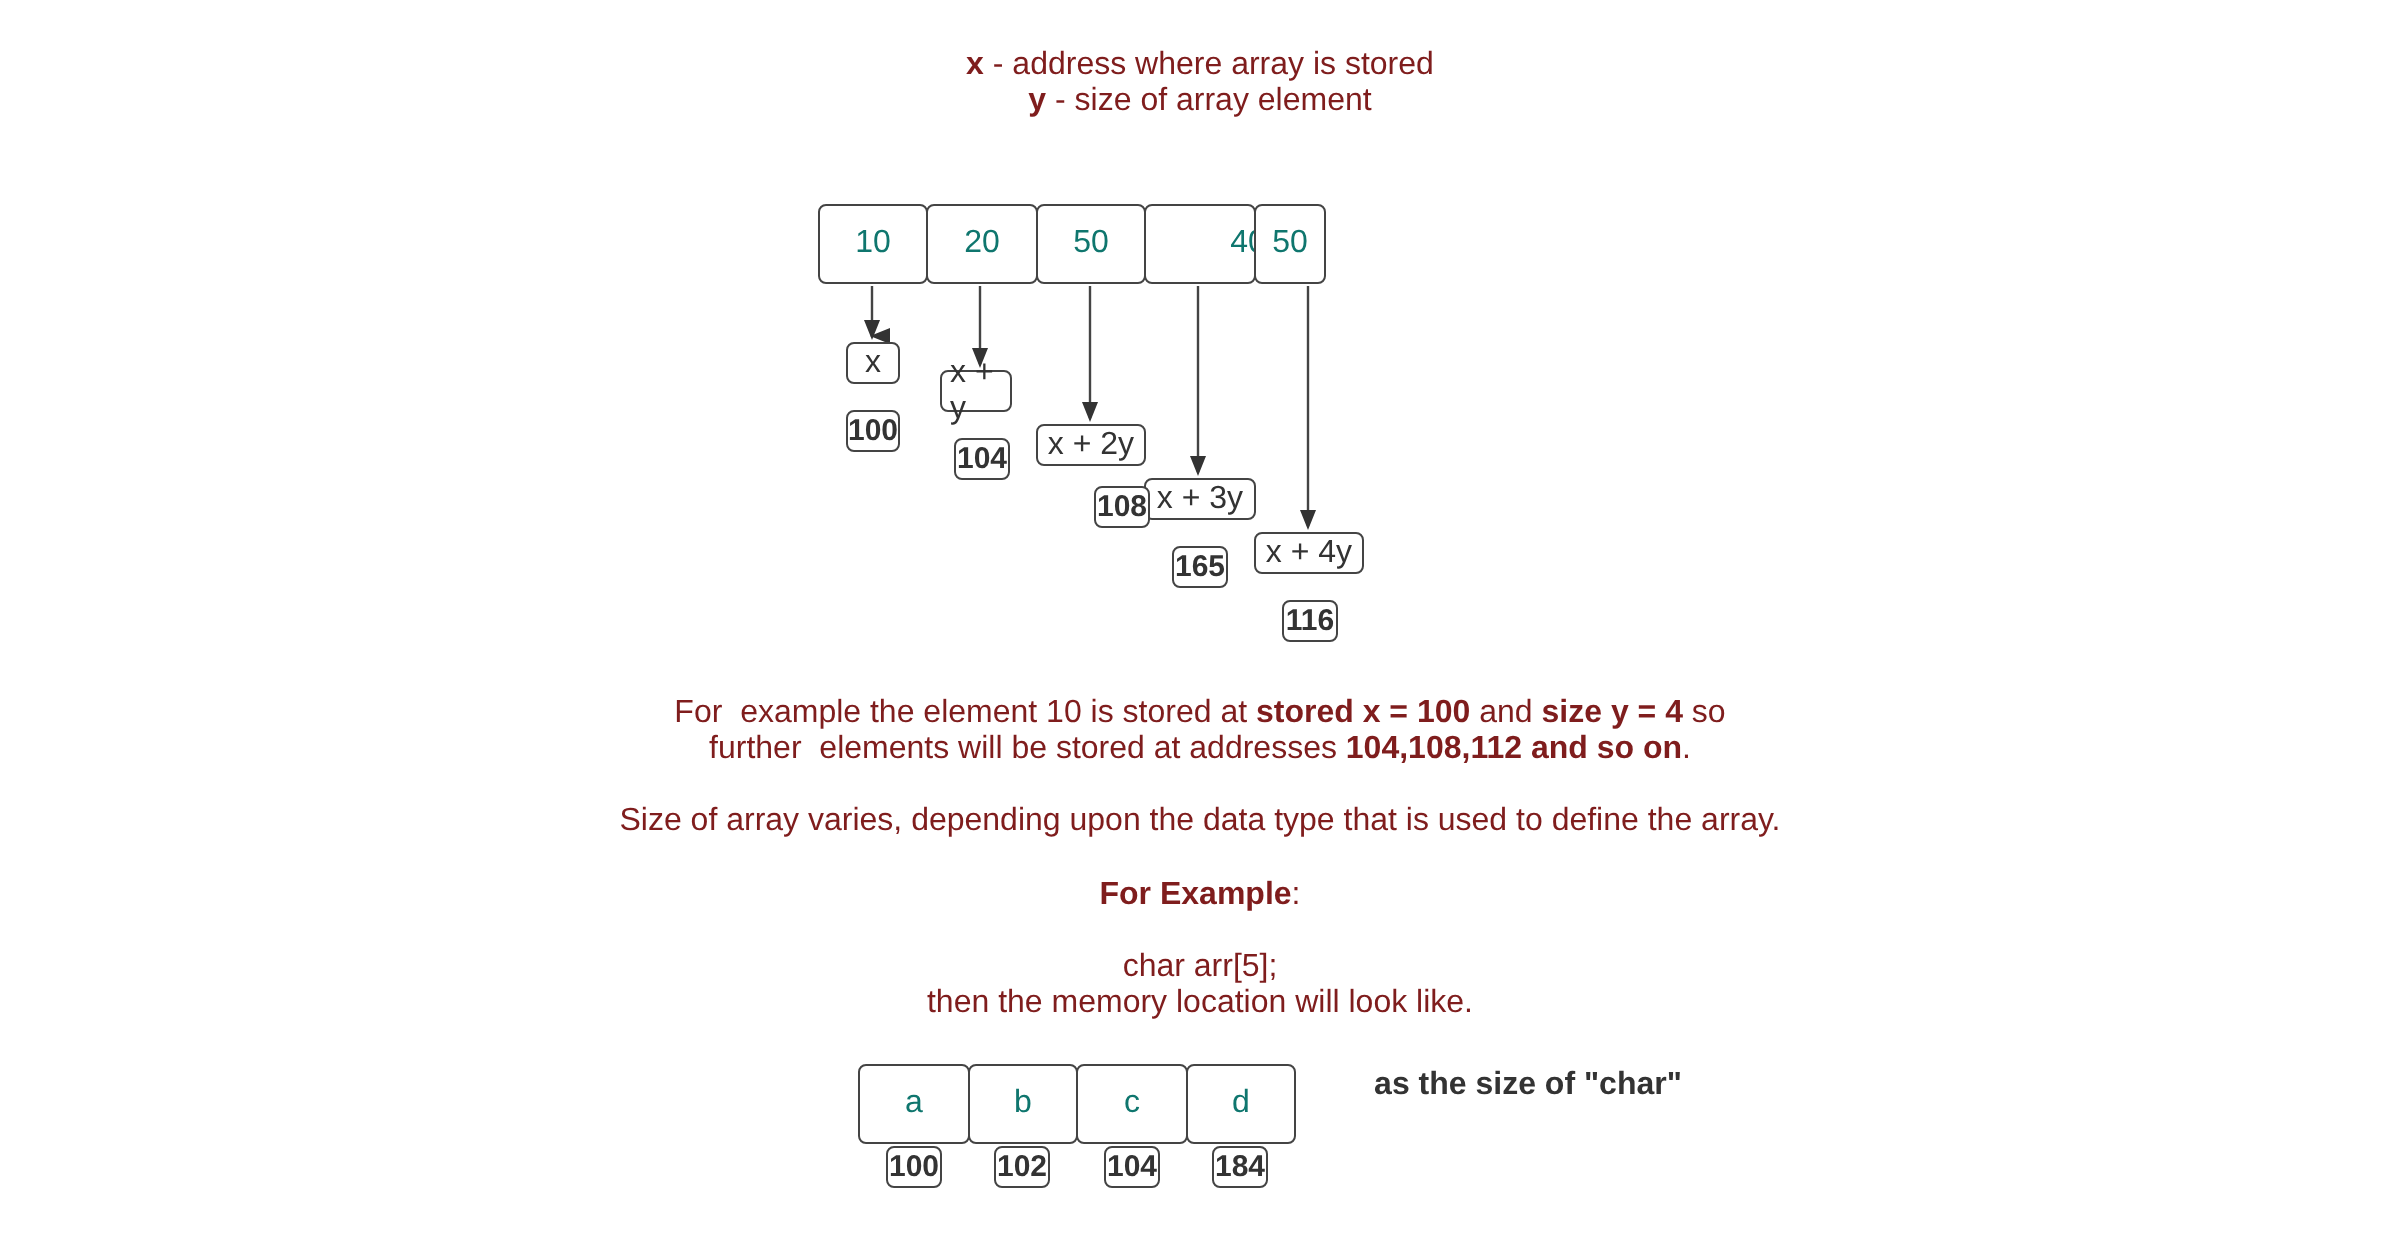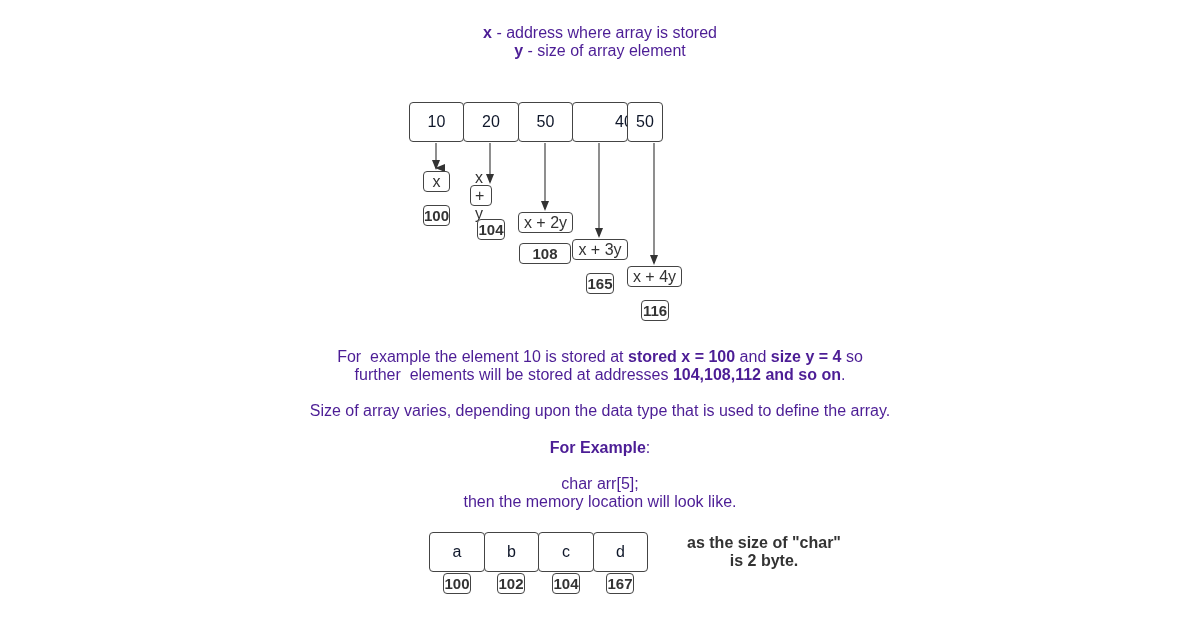--- a/index.html
+++ b/index.html
@@ -2,26 +2,26 @@
 <html><head>
 <meta charset="utf-8">
 <style>
   html, body { margin: 0; padding: 0; }
   body {
     width: 1200px; height: 626px; position: relative; overflow: hidden;
     background: #ffffff; color: #333333;
     font-family: "Liberation Sans", sans-serif;
   }
   .abs { position: absolute; }
-  .line { position: absolute; left: 0; width: 1200px; text-align: center; font-size: 16px; color: #4c1d95; white-space: pre; }
+  .line { position: absolute; left: 0; width: 1200px; text-align: center; font-size: 16px; color: #7f1d1d; white-space: pre; }
   .b { font-weight: bold; }
   .cell {
     position: absolute; width: 53px; height: 40px; border: 1px solid #444; border-radius: 4px;
     box-sizing: border-box; display: flex; align-items: center; justify-content: center;
-    color: #0f172a; font-size: 16px; background: #fff;
+    color: #0f766e; font-size: 16px; background: #fff;
   }
   .lbl {
     position: absolute; border: 1px solid #444; border-radius: 4px; box-sizing: border-box;
     height: 21px; display: flex; align-items: center; justify-content: center;
     font-size: 16px; color: #333; background: #fff; padding: 0 4px;
   }
   .addr {
     position: absolute; border: 1px solid #444; border-radius: 4px; box-sizing: border-box;
     height: 21px; display: flex; align-items: center; justify-content: center;
     font-size: 15px; font-weight: bold; color: #333; background: #fff; padding: 0 2px;
@@ -58,45 +58,44 @@
 
 <div>
   <div class="cell" style="left:409px; top:102px; width:55px;">10</div>
   <div class="cell" style="left:463px; top:102px; width:56px;">20</div>
   <div class="cell" style="left:518px; top:102px; width:55px;">50</div>
   <div class="cell" style="left:572px; top:102px; width:56px;padding-left:48px;">40</div>
   <div class="cell" style="left:627px; top:102px; width:36px;">50</div>
 </div>
 
 <div class="lbl" style="left:423px; top:171px; width:27px;">x</div>
-<div class="lbl" style="left:470px; top:185px; width:22px;">x + y</div>
+<div class="lbl" style="left:470px; top:185px; width:36px;">x + y</div>
 <div class="lbl" style="left:518px; top:212px; width:55px;">x + 2y</div>
 <div class="lbl" style="left:572px; top:239px; width:56px;">x + 3y</div>
 <div class="lbl" style="left:627px; top:266px; width:55px;">x + 4y</div>
 
 <div class="addr" style="left:423px; top:205px; width:27px;">100</div>
 <div class="addr" style="left:477px; top:219px; width:28px;">104</div>
-<div class="addr" style="left:519px; top:243px; width:52px;">108</div>
+<div class="addr" style="left:547px; top:243px; width:28px;">108</div>
 <div class="addr" style="left:586px; top:273px; width:28px;">165</div>
 <div class="addr" style="left:641px; top:300px; width:28px;">116</div>
 
 <div class="line" style="top:348px;"><span>For  example the element 10 is stored at </span><span class="b">stored x = 100</span><span> and </span><span class="b">size y = 4</span><span> so</span></div>
 <div class="line" style="top:366px;"><span>further  elements will be stored at addresses </span><span class="b">104,108,112 and so on</span><span>.</span></div>
 <div class="line" style="top:402px;">Size of array varies, depending upon the data type that is used to define the array.</div>
 <div class="line" style="top:439px;"><span class="b">For Example</span><span>:</span></div>
 <div class="line" style="top:475px;">char arr[5];</div>
 <div class="line" style="top:493px;">then the memory location will look like.</div>
 
 <div>
   <div class="cell" style="left:429px; top:532px; width:56px;">a</div>
   <div class="cell" style="left:484px; top:532px; width:55px;">b</div>
   <div class="cell" style="left:538px; top:532px; width:56px;">c</div>
   <div class="cell" style="left:593px; top:532px; width:55px;">d</div>
 </div>
 <div class="addr" style="left:443px; top:573px; width:28px;">100</div>
 <div class="addr" style="left:497px; top:573px; width:28px;">102</div>
 <div class="addr" style="left:552px; top:573px; width:28px;">104</div>
-<div class="addr" style="left:606px; top:573px; width:28px;">167</div>
+<div class="addr" style="left:606px; top:573px; width:28px;">184</div>
 
 <div class="abs b" style="left:680px; top:534px; width:168px; text-align:center; font-size:16px; line-height:18px;">
   <div>as the size of "char"</div>
-  <div>is 2 byte.</div>
 </div>
 
 </body></html>

